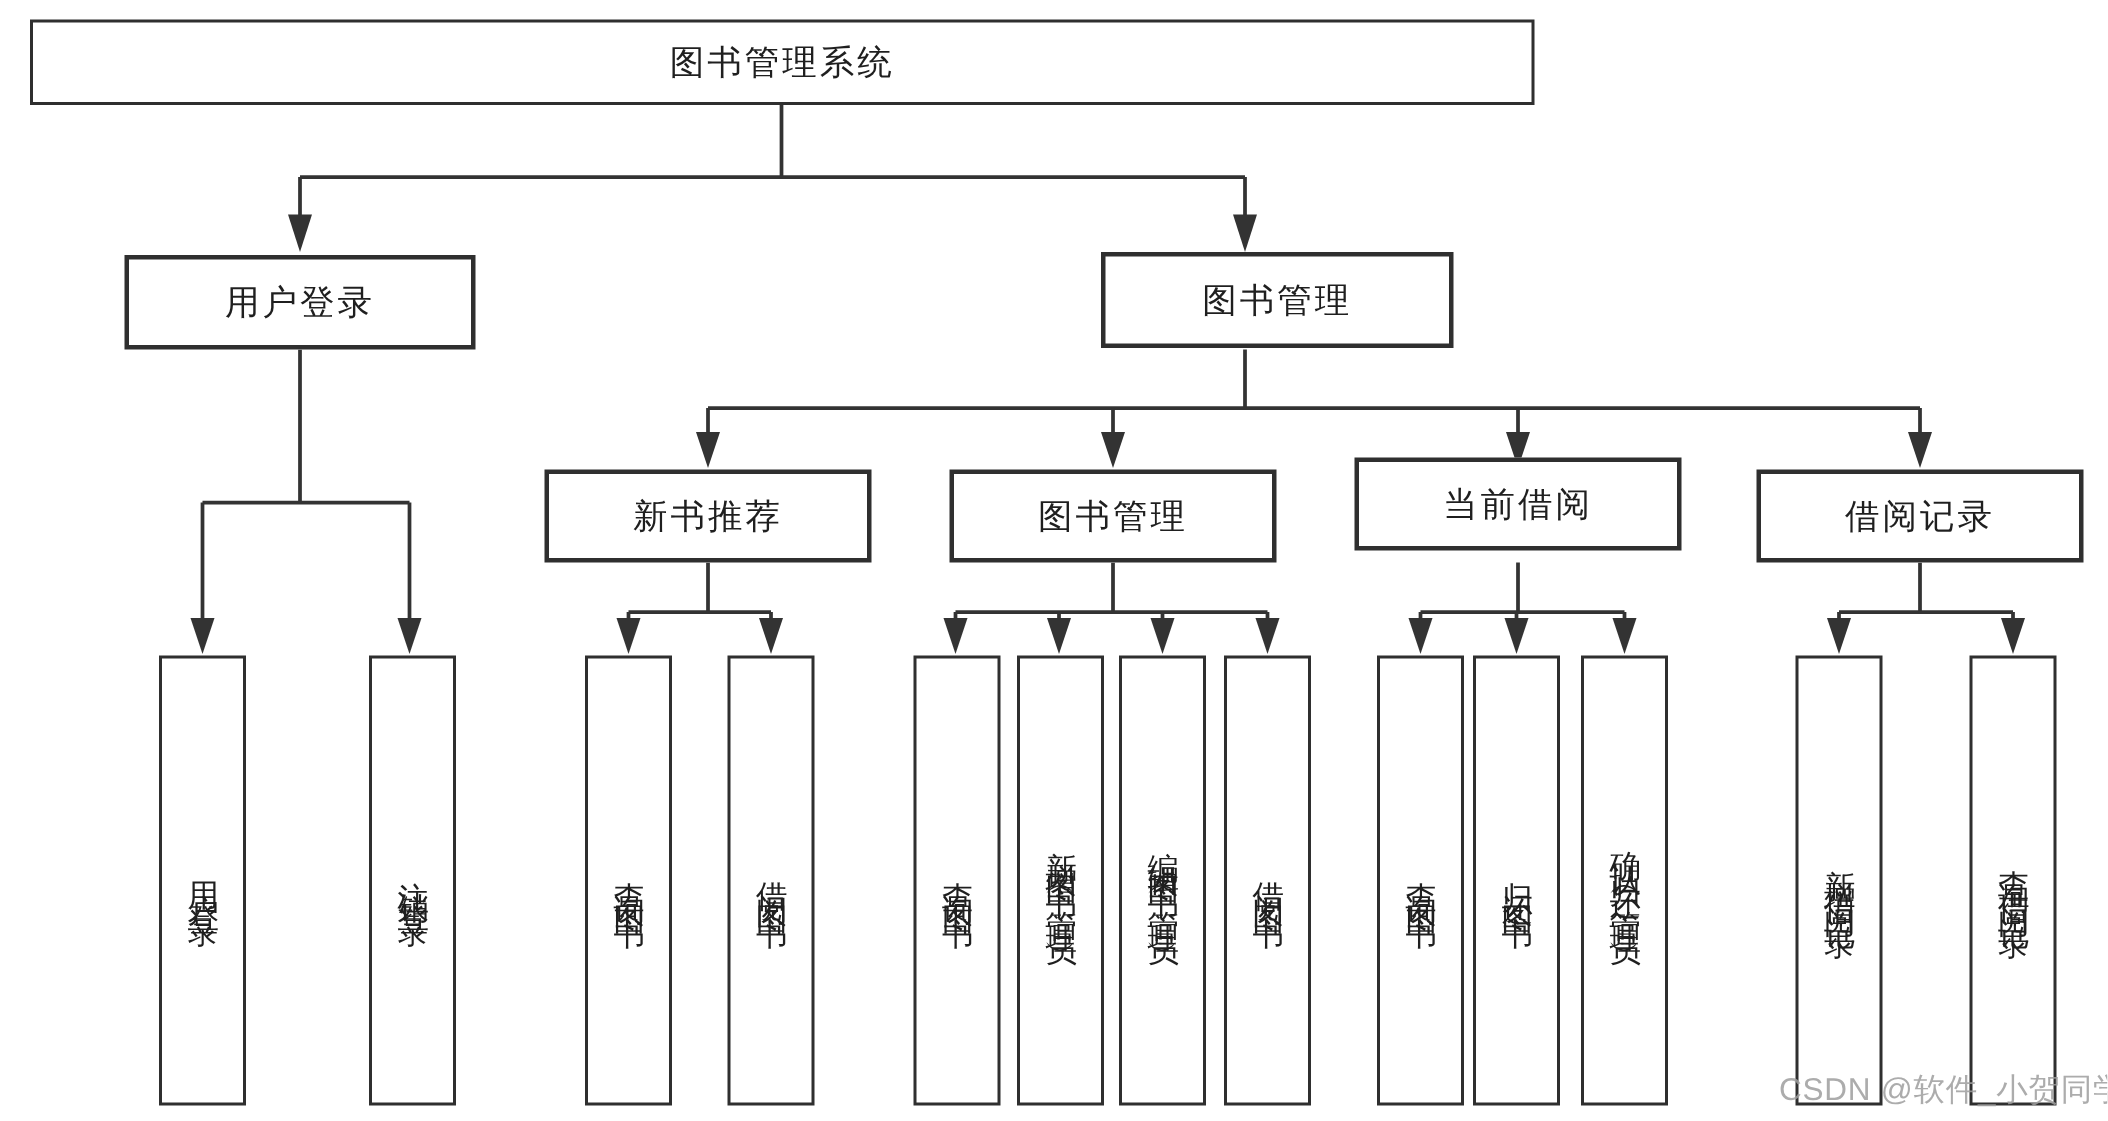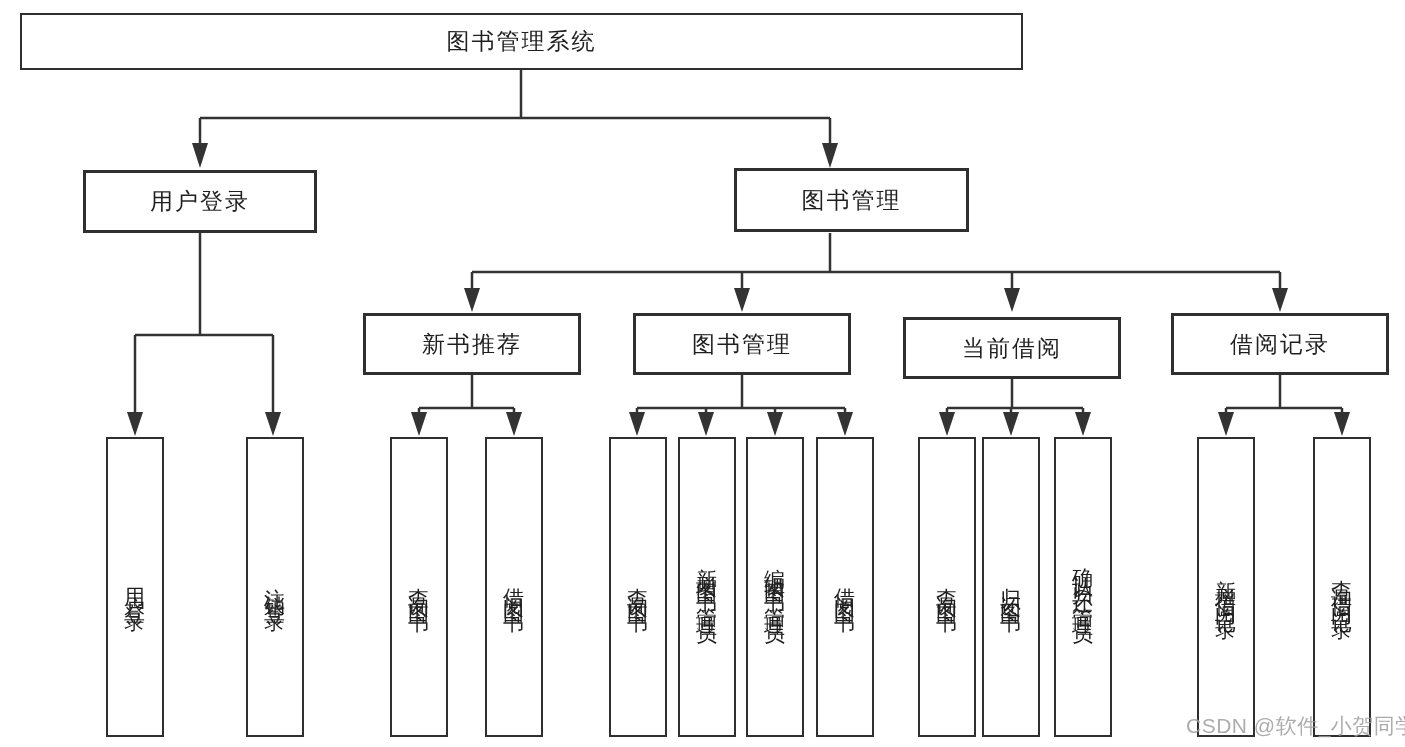--- a/index.html
+++ b/index.html
@@ -128,21 +128,21 @@
   <div class="hbox" style="left:734px;top:168px;width:235px;height:64px;">
     <span>图书管理</span>
   </div>
 
   <div class="hbox" style="left:363px;top:313px;width:218px;height:62px;">
     <span>新书推荐</span>
   </div>
   <div class="hbox" style="left:633px;top:313px;width:218px;height:62px;">
     <span>图书管理</span>
   </div>
-  <div class="hbox" style="left:903px;top:317px;width:218px;height:62px;">
+  <div class="hbox" style="left:903px;top:305px;width:218px;height:62px;">
     <span>当前借阅</span>
   </div>
   <div class="hbox" style="left:1171px;top:313px;width:218px;height:62px;">
     <span>借阅记录</span>
   </div>
 
   <div class="vbox" style="left:106px;">
     <span class="vtext">用户登录</span>
   </div>
   <div class="vbox" style="left:246px;">

